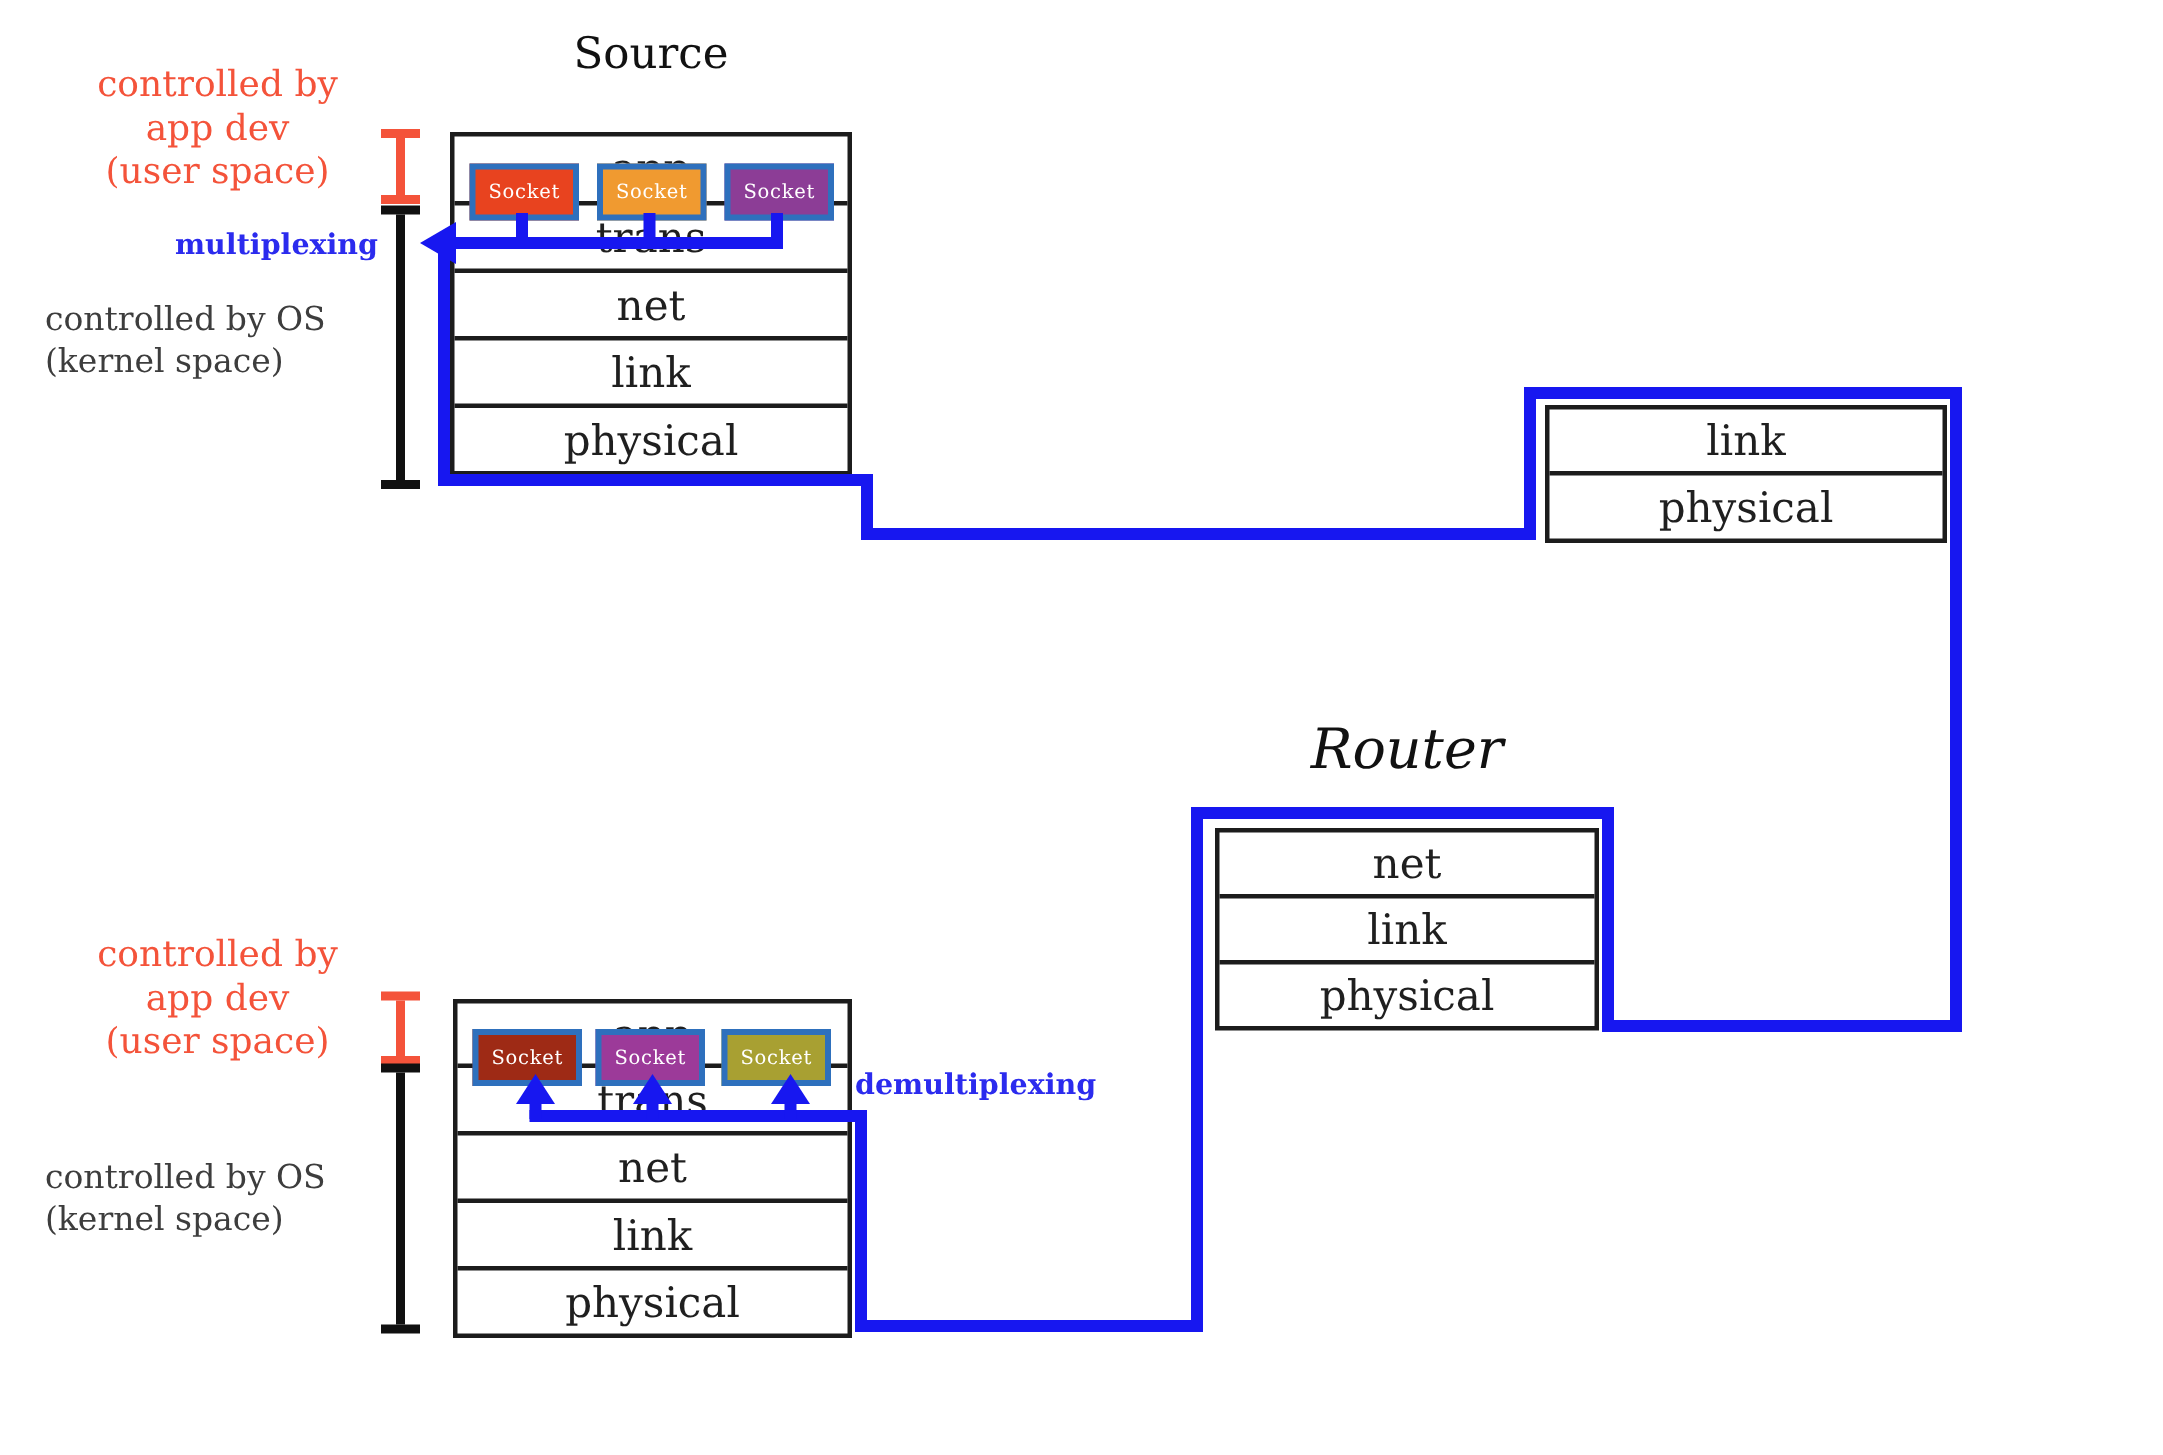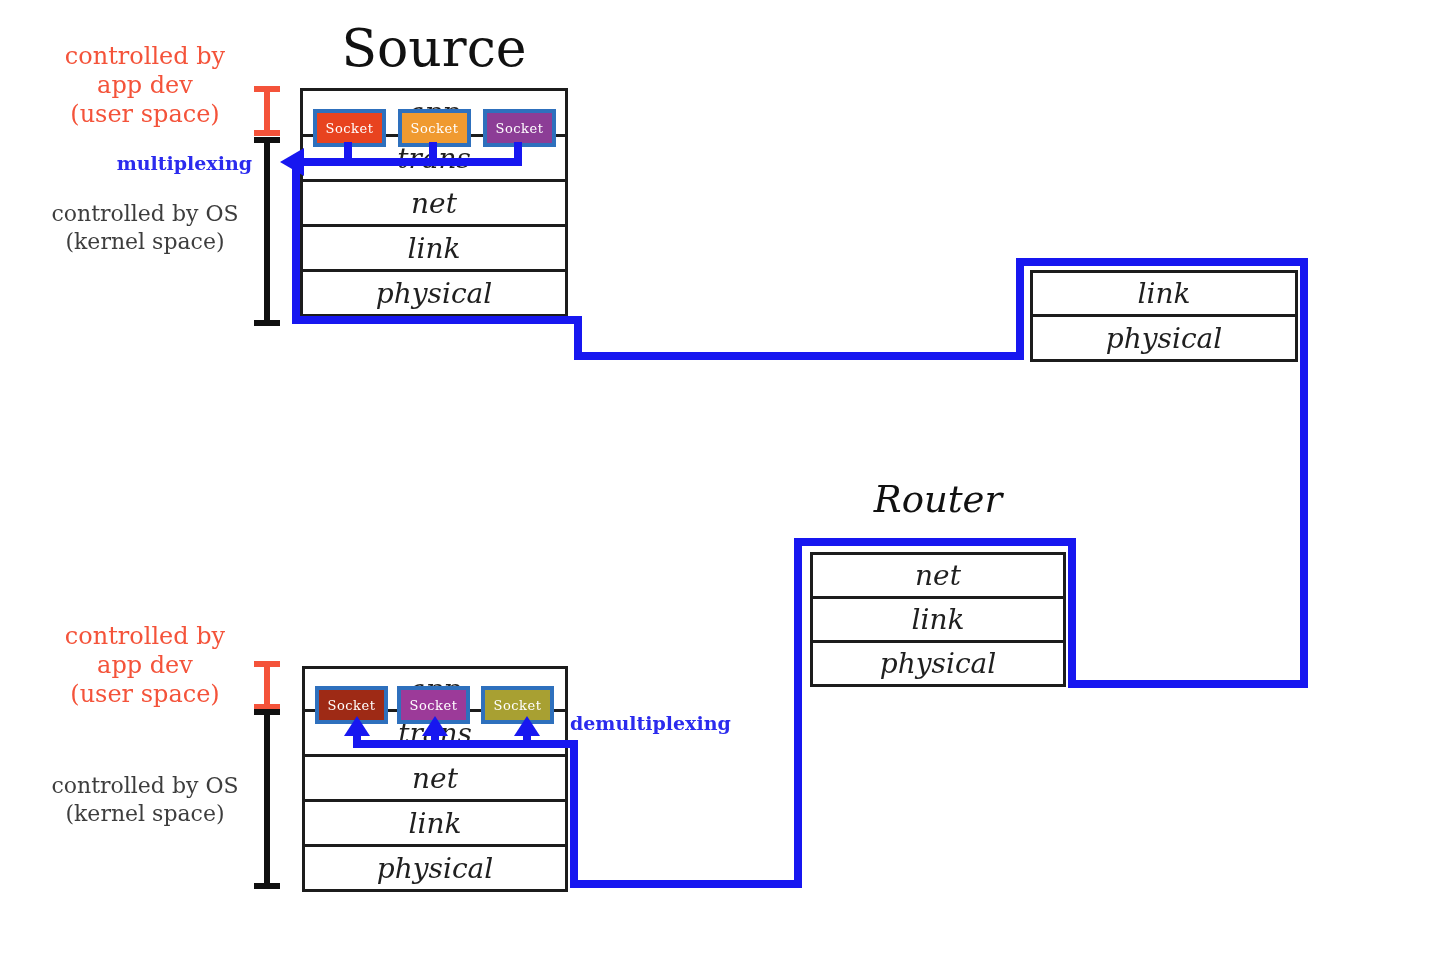--- a/index.html
+++ b/index.html
@@ -11,48 +11,48 @@
     --kernel-text:#3d3d3d;
   }
   html,body{margin:0;padding:0;background:#fff;}
   .canvas{
     position:relative;width:1442px;height:970px;background:#ffffff;overflow:hidden;
     font-family:"DejaVu Serif", serif;
   }
   .title{position:absolute;text-align:center;color:#111;font-size:38px;white-space:nowrap;z-index:3;}
   .stack{position:absolute;background:#fff;border:3px solid var(--ink);z-index:1;}
   .row{border-bottom:3px solid var(--ink);display:flex;align-items:center;justify-content:center;
-       font-size:28px;color:#1f1f1f;box-sizing:content-box;font-style:italic;}
+       font-size:28px;color:#1f1f1f;box-sizing:content-box;}
   .row:last-child{border-bottom:none;}
   .socket{position:absolute;width:65px;height:30px;border:4px solid var(--socket-border);
           display:flex;align-items:center;justify-content:center;color:#fff;font-weight:normal;
           font-size:13px;letter-spacing:0.5px;z-index:5;}
   .wire{position:absolute;background:var(--wire);z-index:6;}
   .arrow-left{position:absolute;width:0;height:0;border-top:14px solid transparent;
               border-bottom:14px solid transparent;border-right:24px solid var(--wire);z-index:6;}
   .arrow-up{position:absolute;width:0;height:0;border-left:13px solid transparent;
             border-right:13px solid transparent;border-bottom:20px solid var(--wire);z-index:7;}
   .lbl{position:absolute;z-index:3;}
   .red-lbl{color:var(--accent-red);font-size:24px;line-height:29px;text-align:center;}
-  .os-lbl{color:var(--kernel-text);font-size:22px;line-height:28px;text-align:center;}
+  .os-lbl{color:var(--kernel-text);font-size:22px;line-height:28px;text-align:left;}
   .blue-lbl{color:var(--label-blue);font-size:19px;white-space:nowrap;font-weight:bold;}
   .ibeam{position:absolute;width:26px;z-index:2;}
   .ibeam .stem{position:absolute;left:10px;top:0;height:100%;width:6px;}
   .ibeam .cap{position:absolute;left:0;width:26px;height:6px;}
   .ibeam .cap.top{top:-6px;}
   .ibeam .cap.bot{bottom:-6px;}
   .ibeam.red .stem,.ibeam.red .cap{background:var(--accent-red);}
   .ibeam.blk .stem,.ibeam.blk .cap{background:#101010;}
 </style>
 </head>
 <body>
 
 <div class="canvas">
 
-  <div class="title" style="left:300px;top:18px;width:268px;font-size:52px;">Source</div>
+  <div class="title" style="left:300px;top:18px;width:268px;font-size:29px;">Source</div>
 
   <div class="stack" style="left:300px;top:88px;width:262px;">
     <div class="row" style="height:43px;">app</div>
     <div class="row" style="height:42px;">trans</div>
     <div class="row" style="height:42px;">net</div>
     <div class="row" style="height:42px;">link</div>
     <div class="row" style="height:42px;">physical</div>
   </div>
 
   <div class="socket" style="left: 313px; top: 109px; background-color: rgb(232, 67, 31);">Socket</div>

